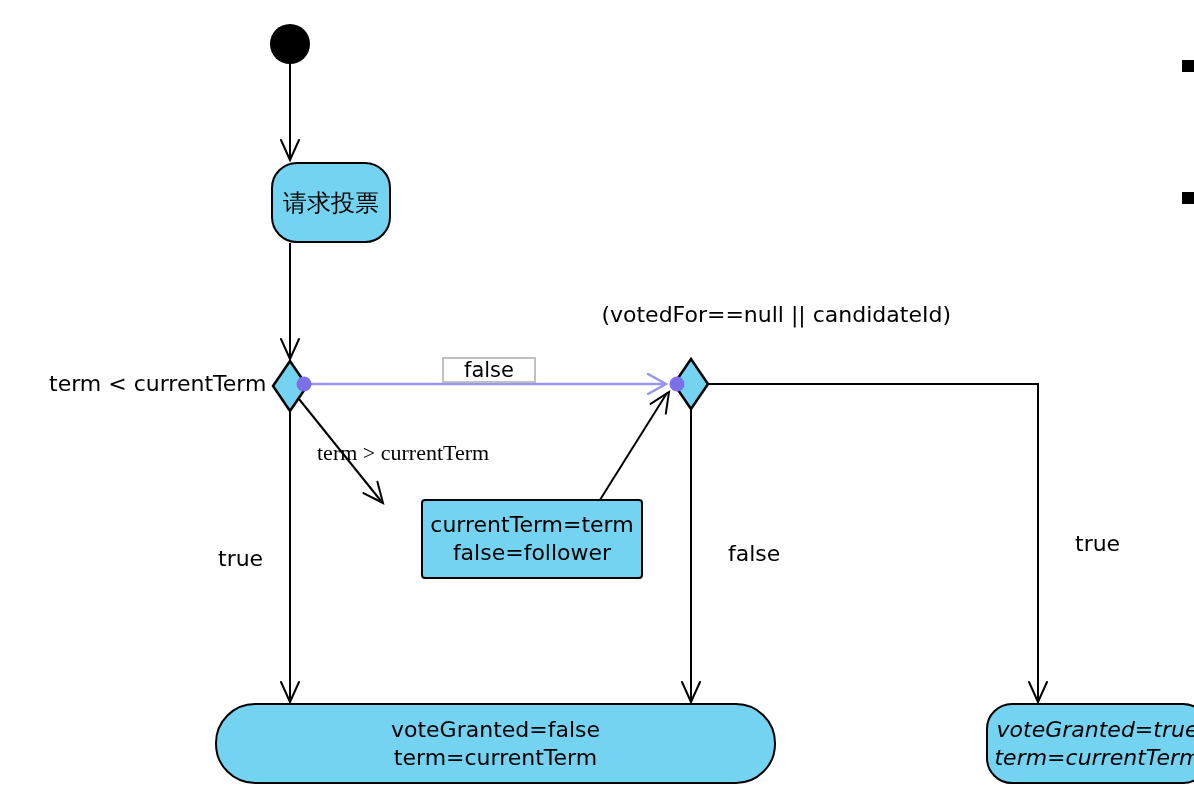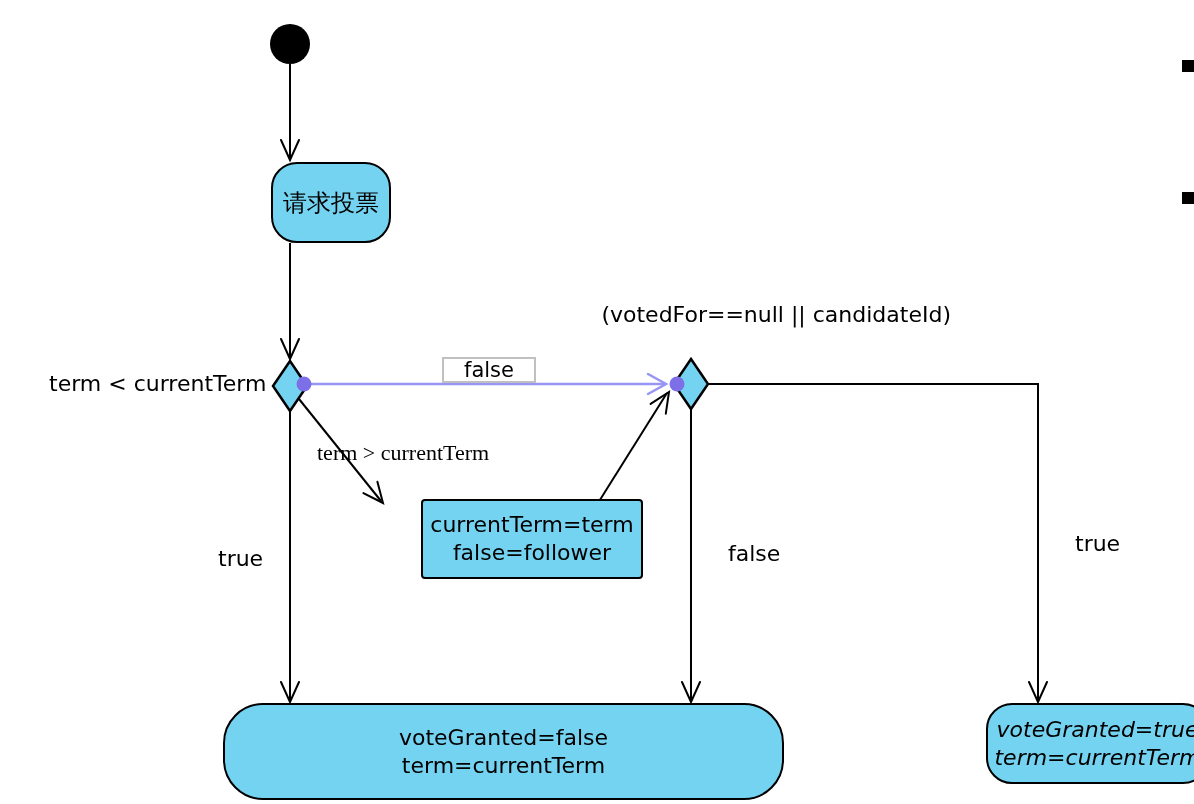--- a/index.html
+++ b/index.html
@@ -96,21 +96,21 @@
 
   <div class="node" style="left:230px; top:162px; width:120px; height:81px; border-radius:26px; font-size:24px;">
     <div>请求投票</div>
   </div>
 
   <div class="node" style="left:380px; top:499px; width:222px; height:80px; border-radius:4px;">
     <div>currentTerm=term</div>
     <div>false=follower</div>
   </div>
 
-  <div class="node" style="left:182px; top:703px; width:561px; height:97px; border-radius:40px;">
+  <div class="node" style="left:174px; top:703px; width:561px; height:81px; border-radius:40px;">
     <div>voteGranted=false</div>
     <div>term=currentTerm</div>
   </div>
 
   <div class="node" style="left:945px; top:703px; width:223px; height:81px; border-radius:26px;font-style:italic;">
     <div>voteGranted=true</div>
     <div>term=currentTerm</div>
   </div>
 
   <div class="lbl" style="left:32px; top:371px;margin-left:17px;">term &lt; currentTerm</div>

